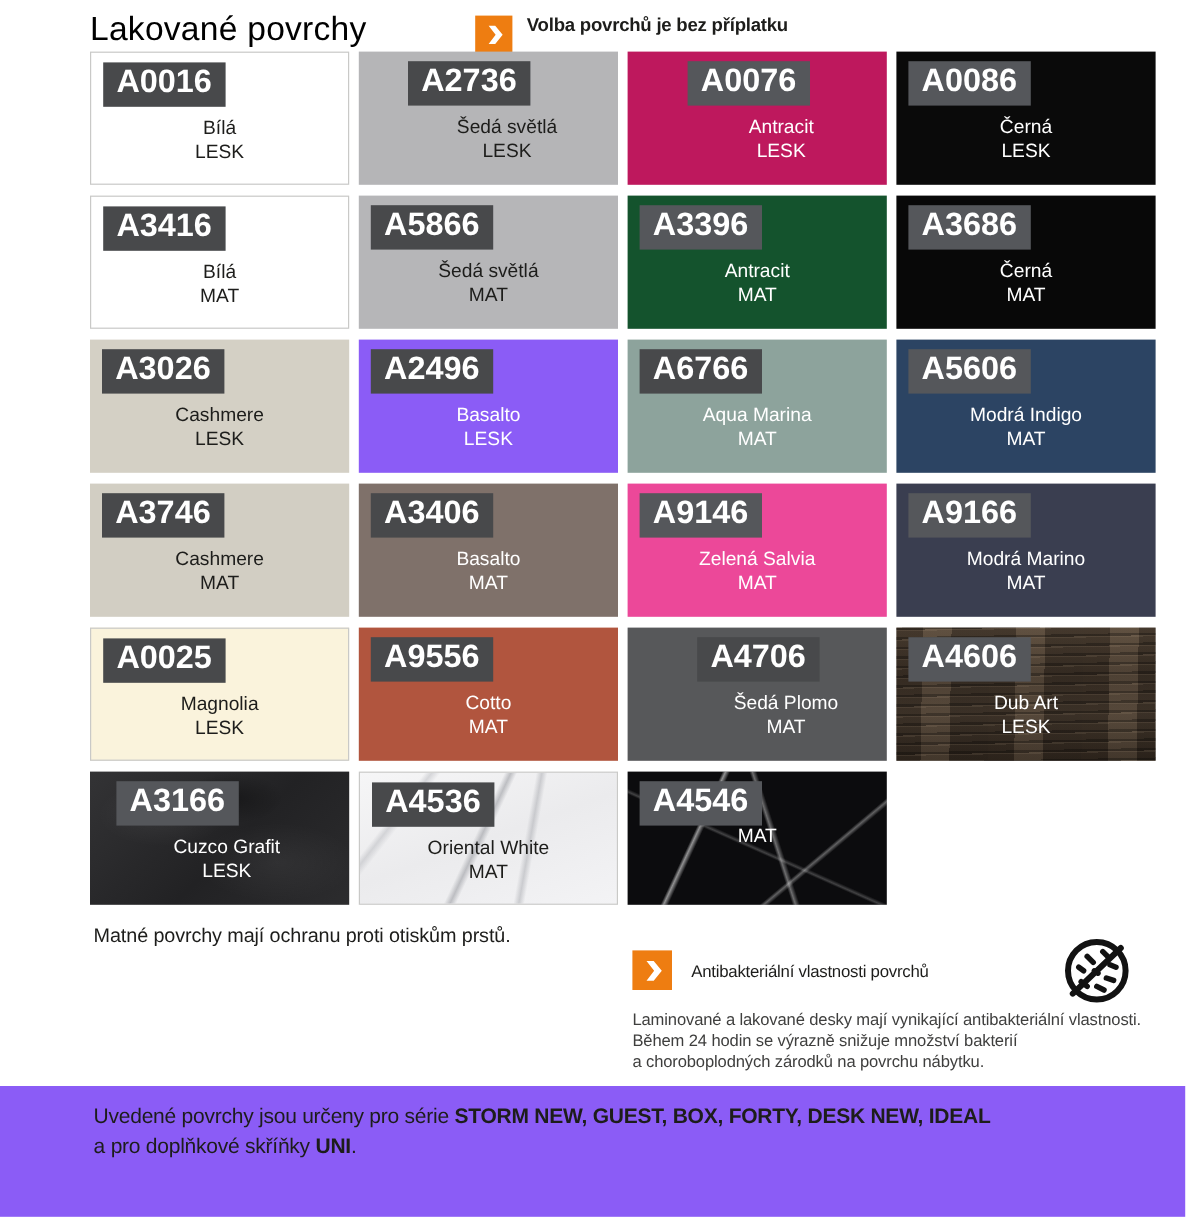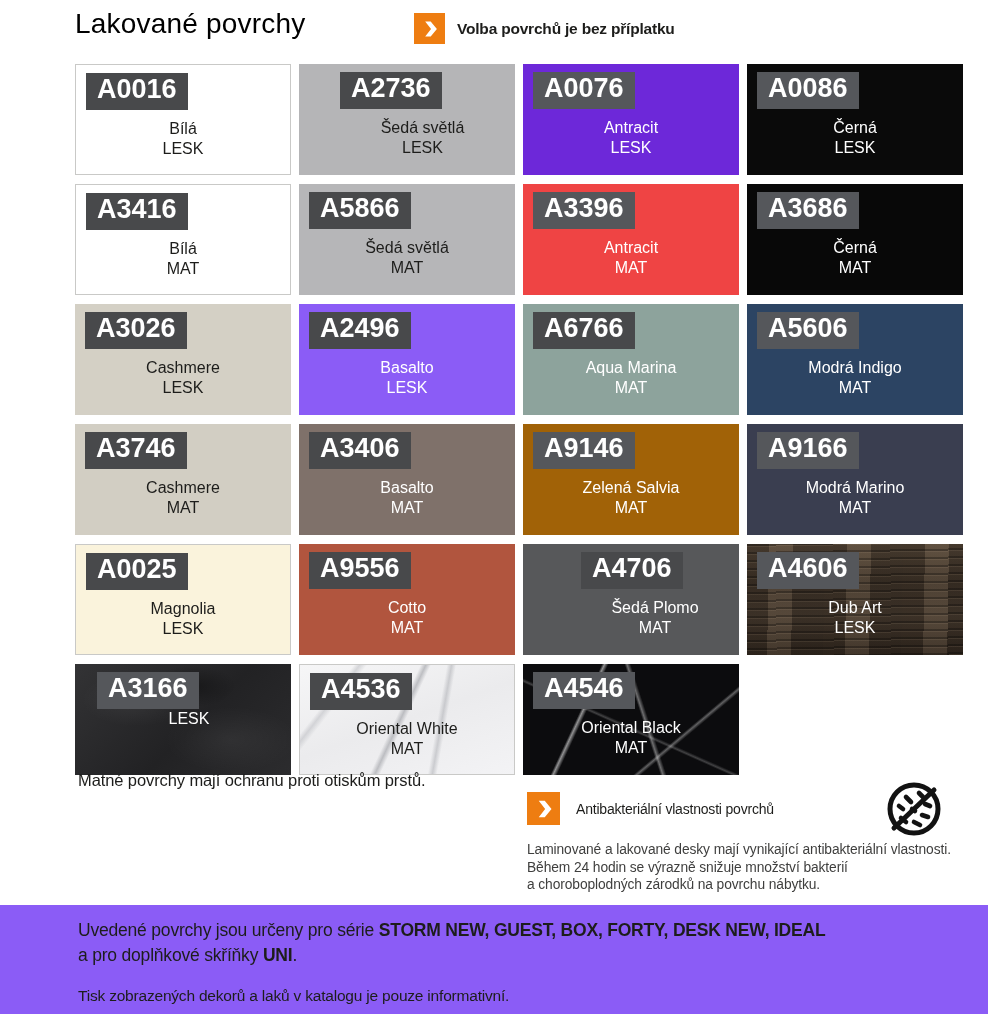--- a/index.html
+++ b/index.html
@@ -2,28 +2,28 @@
 <html><head>
 <meta charset="utf-8">
 <style>
   html,body{margin:0;padding:0;background:#fff;}
   .page{position:relative;width:988px;height:1020px;background:#fff;overflow:hidden;
         font-family:"Liberation Sans","DejaVu Sans",sans-serif;color:#1d1d1b;}
 
   
   .page-title{position:absolute;left:75px;top:8px;font-size:28px;font-weight:300;
               color:#000000;letter-spacing:.2px;}
-  .header-note{position:absolute;left:414px;top:13px;display:flex;align-items:center;}
+  .header-note{position:absolute;left:396px;top:13px;display:flex;}
   .arrow-box{width:31px;height:31px;background:#ee7d11;display:flex;align-items:center;
              justify-content:center;flex:0 0 auto;}
   .arrow-box svg{display:block;}
   .header-note .note-label{margin-left:12px;font-size:15.5px;font-weight:700;letter-spacing:-.2px;}
 
   
-  .grid{position:absolute;left:75px;top:64px;width:708px;
+  .grid{position:absolute;left:75px;top:43px;width:708px;
         display:grid;grid-template-columns:repeat(4,216px);gap:9px 8px;}
   .swatch{position:relative;height:111px;box-sizing:border-box;overflow:hidden;}
   .swatch.bordered{border:1px solid #c9c9c7;}
   .swatch .code{display:inline-block;margin:8px 0 0 10px;padding:2px 11px 5px;
                 font-size:27px;font-weight:700;color:#fff;background:#48494b;line-height:1.1;}
   .swatch.label-lighter .code{background:#55575b;}
   .swatch .name{text-align:center;font-size:16px;margin-top:9px;line-height:20px;}
   .swatch .finish{text-align:center;font-size:16px;line-height:20px;}
   .swatch.text-dark{color:#1d1d1b;}
   .swatch.text-light{color:#ffffff;}
@@ -87,41 +87,41 @@
       <div class="swatch text-dark bordered" style="background: rgb(255, 255, 255);">
       <span class="code">A0016</span>
       <div class="name">Bílá</div>
       <div class="finish">LESK</div>
     </div>
       <div class="swatch text-dark" style="background: rgb(181, 181, 183); padding-left: 31px;">
       <span class="code">A2736</span>
       <div class="name">Šedá světlá</div>
       <div class="finish">LESK</div>
     </div>
-      <div class="swatch text-light label-lighter" style="background: #6d28d9;">
+      <div class="swatch text-light label-lighter" style="background: #be185d; padding-left: 40px;">
       <span class="code">A0076</span>
       <div class="name">Antracit</div>
       <div class="finish">LESK</div>
     </div>
       <div class="swatch text-light label-lighter" style="background: rgb(10, 10, 10);">
       <span class="code">A0086</span>
       <div class="name">Černá</div>
       <div class="finish">LESK</div>
     </div>
       <div class="swatch text-dark bordered" style="background: rgb(255, 255, 255);">
       <span class="code">A3416</span>
       <div class="name">Bílá</div>
       <div class="finish">MAT</div>
     </div>
       <div class="swatch text-dark" style="background: rgb(182, 182, 184);">
       <span class="code">A5866</span>
       <div class="name">Šedá světlá</div>
       <div class="finish">MAT</div>
     </div>
-      <div class="swatch text-light label-lighter" style="background: #ef4444;">
+      <div class="swatch text-light label-lighter" style="background: #14532d;">
       <span class="code">A3396</span>
       <div class="name">Antracit</div>
       <div class="finish">MAT</div>
     </div>
       <div class="swatch text-light label-lighter" style="background: rgb(8, 8, 8);">
       <span class="code">A3686</span>
       <div class="name">Černá</div>
       <div class="finish">MAT</div>
     </div>
       <div class="swatch text-dark" style="background: rgb(212, 208, 197);">
@@ -147,21 +147,21 @@
       <div class="swatch text-dark" style="background: rgb(210, 206, 195);">
       <span class="code">A3746</span>
       <div class="name">Cashmere</div>
       <div class="finish">MAT</div>
     </div>
       <div class="swatch text-light" style="background: rgb(127, 113, 106);">
       <span class="code">A3406</span>
       <div class="name">Basalto</div>
       <div class="finish">MAT</div>
     </div>
-      <div class="swatch text-light label-lighter" style="background: #a16207;">
+      <div class="swatch text-light label-lighter" style="background: #ec4899;">
       <span class="code">A9146</span>
       <div class="name">Zelená Salvia</div>
       <div class="finish">MAT</div>
     </div>
       <div class="swatch text-light label-lighter" style="background: rgb(58, 62, 80);">
       <span class="code">A9166</span>
       <div class="name">Modrá Marino</div>
       <div class="finish">MAT</div>
     </div>
       <div class="swatch text-dark bordered" style="background: rgb(250, 243, 220);">
@@ -179,30 +179,30 @@
       <div class="name">Šedá Plomo</div>
       <div class="finish">MAT</div>
     </div>
       <div class="swatch text-light tex-wood label-lighter">
       <span class="code">A4606</span>
       <div class="name">Dub Art</div>
       <div class="finish">LESK</div>
     </div>
       <div class="swatch text-light tex-graphite label-lighter">
       <span class="code">A3166</span>
+      <div class="name">Cuzco Grafit</div>
       <div class="finish">LESK</div>
     </div>
       <div class="swatch text-dark tex-marble-white bordered">
       <span class="code">A4536</span>
       <div class="name">Oriental White</div>
       <div class="finish">MAT</div>
     </div>
       <div class="swatch text-light tex-marble-black label-lighter">
       <span class="code">A4546</span>
-      <div class="name">Oriental Black</div>
       <div class="finish">MAT</div>
     </div>
     </div>
 
   <div class="matte-note">Matné povrchy mají ochranu proti otiskům prstů.</div>
 
   <div class="anti">
     <div class="anti-head">
       <span class="arrow-box" style="background: rgb(238, 125, 17);">
         <svg width="24" height="24" viewBox="0 0 32 32">
@@ -232,16 +232,15 @@
       <div>Během 24 hodin se výrazně snižuje množství bakterií</div>
       <div>a choroboplodných zárodků na povrchu nábytku.</div>
     </div>
   </div>
 
   <div class="footer-band">
     <div class="footer-series">
       <span>Uvedené povrchy jsou určeny pro série </span><b>STORM NEW, GUEST, BOX, FORTY, DESK NEW, IDEAL</b><br>
       <span>a pro doplňkové skříňky </span><b>UNI</b><span>.</span>
     </div>
-    <div class="footer-print">Tisk zobrazených dekorů a laků v katalogu je pouze informativní.</div>
   </div>
 
 </div>
 
 </body></html>

